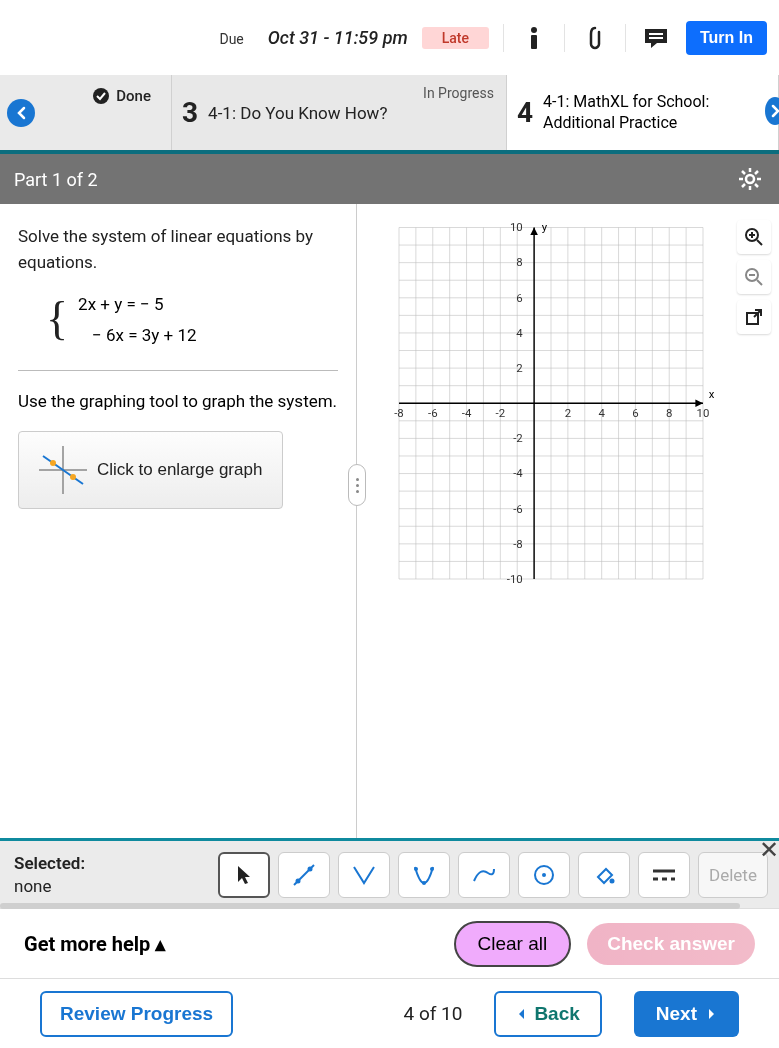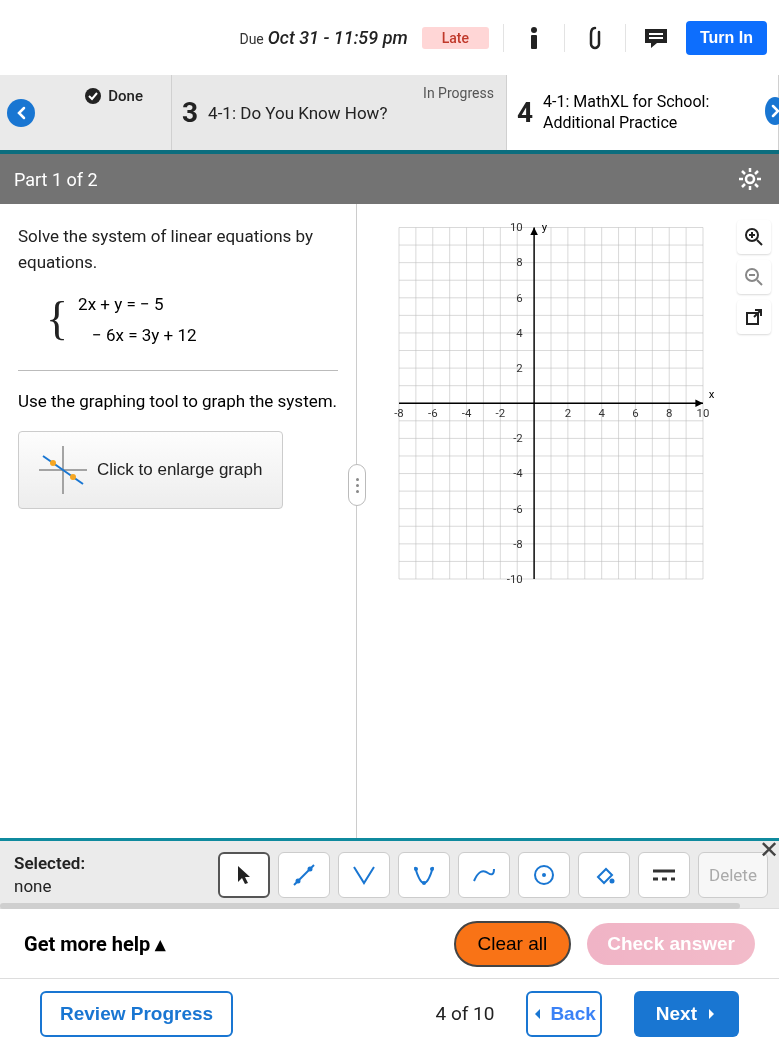--- a/index.html
+++ b/index.html
@@ -14,21 +14,21 @@
 
 
 .topbar {
   height: 75px;
   display: flex;
   align-items: center;
   justify-content: flex-end;
   padding: 0 12px;
   gap: 14px;
 }
-.due-wrap { display: flex; align-items: baseline; gap: 4px; }
+.due-wrap { display: flex; align-items: baseline; gap: 24px; }
 .due-label { font-size: 14px; color: #333; }
 .due-date { font-size: 18px; color: #222; font-weight: 500; font-style: italic; }
 .late-badge {
   background: #ffd6d6; color: #c0392b; padding: 3px 20px;
   border-radius: 3px; font-size: 14px; font-weight: 500;
 }
 .topbar-sep { width: 1px; height: 28px; background: #e3e3e3; }
 .topbar-icon {
   width: 32px; height: 32px; display: flex; align-items: center;
   justify-content: center; color: #222; font-size: 22px; cursor: pointer;
@@ -57,21 +57,21 @@
   overflow: hidden;
 }
 .tab-item.active { background: #e8e8e8; }
 .tab-num {
   font-size: 28px; font-weight: 700; color: #222; margin-right: 10px;
 }
 .tab-title { font-size: 17px; color: #222; }
 .tab-two-lines { font-size: 16px; line-height: 1.3; }
 .done-pill {
   width: 130px;
-  display: flex; justify-content: flex-end; padding-right: 28px; align-items: flex-start; padding-top: 12px;
+  display: flex; justify-content: flex-end; padding-right: 20px; align-items: flex-start; padding-top: 12px;
   font-size: 15px; color: #222; font-weight: 500;
   border-right: 1px solid #d0d0d0;
 }
 .done-pill svg { margin-right: 6px; }
 .progress-label {
   position: absolute; top: 10px; right: 12px; font-size: 14px; color: #555;
 }
 
 
 .part-header {
@@ -168,21 +168,21 @@
   justify-content: space-between; background: #fff;
   border-top: 1px solid #ddd;
   position: relative;
 }
 .scrollthumb {
   position: absolute; top: -6px; left: 0; width: 95%; height: 6px; background: #cfcfcf; border-radius: 3px;
 }
 .get-help { font-size: 20px; font-weight: 700; cursor: pointer; }
 .help-right { display: flex; gap: 16px; align-items: center; }
 .clearall-btn {
-  background: #f97316; border: 2px solid #444; border-radius: 28px;
+  background: #f0abfc; border: 2px solid #444; border-radius: 28px;
   padding: 10px 22px; font-size: 19px; font-weight: 500; cursor: pointer;
 }
 .check-btn {
   background: linear-gradient(90deg,#e36b8e,#e77a96); color: #fff; opacity: 0.5;
   border: none; border-radius: 28px; padding: 10px 20px;
   font-size: 19px; font-weight: 600;
 }
 
 
 .bottomnav {
@@ -190,22 +190,22 @@
   align-items: center; justify-content: space-between; padding: 0 40px;
 }
 .review-btn {
   border: 2px solid #1976d2; color: #1976d2; background: #fff;
   border-radius: 6px; padding: 10px 18px; font-size: 19px;
   font-weight: 600; cursor: pointer;
 }
 .nav-center { display: flex; align-items: center; gap: 32px; }
 .progress-count { font-size: 19px; color: #222; }
 .back-btn {
-  border: 2px solid #1976d2; color: #3b82f6; background: #fff;
-  border-radius: 6px; padding: 10px 4px; font-size: 19px;
+  border: 2px solid #1976d2; color: #0f766e; background: #fff;
+  border-radius: 6px; padding: 10px 20px; font-size: 19px;
   font-weight: 600; cursor: pointer; display: flex; align-items: center; gap: 8px;
 }
 .next-btn {
   background: #1976d2; color: #fff; border: none;
   border-radius: 6px; padding: 12px 22px; font-size: 19px;
   font-weight: 600; cursor: pointer; display: flex; align-items: center; gap: 10px;
 }
 </style>
 </head>
 <body>

